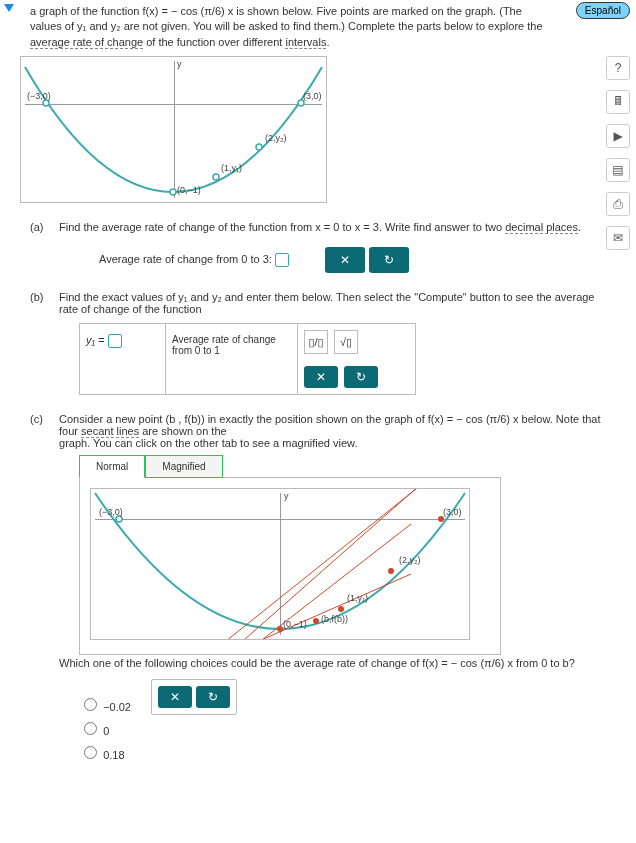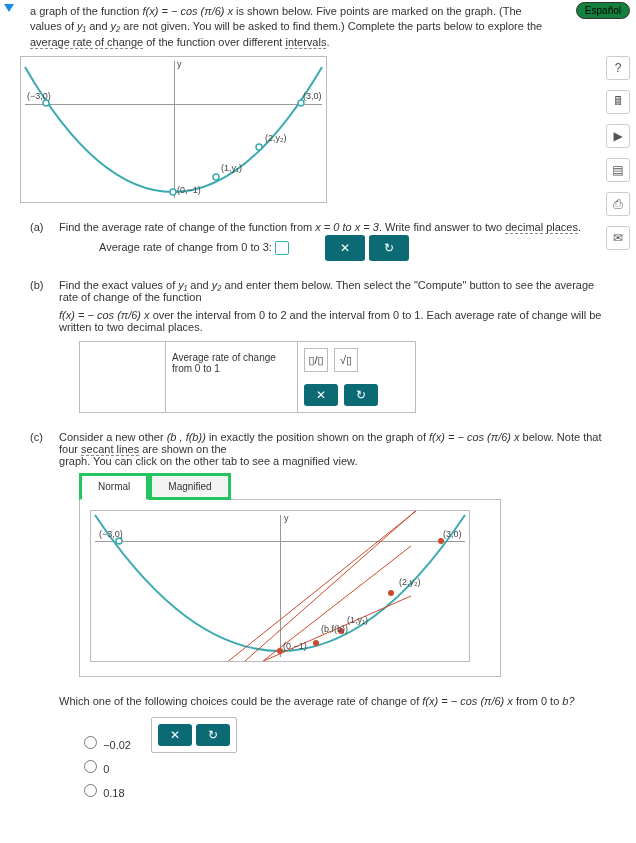--- a/index.html
+++ b/index.html
@@ -1,19 +1,19 @@
 <!DOCTYPE html>
 <html><head>
 <meta charset="utf-8">
 <style>
 body{margin:0;font-family:Arial,sans-serif;font-size:11px;color:#333;background:#fff}
 .page{width:636px;padding:0 20px;box-sizing:border-box;position:relative}
 .chevron{position:absolute;top:4px;left:4px;width:0;height:0;border-left:5px solid transparent;border-right:5px solid transparent;border-top:8px solid #1e88e5}
 .intro{padding-top:4px;padding-left:10px;padding-right:70px;line-height:1.4}
-.esp-btn{position:absolute;top:2px;right:6px;border:1px solid #333;border-radius:10px;padding:2px 8px;font-size:10px;background:#15803d}
+.esp-btn{position:absolute;top:2px;right:6px;border:1px solid #333;border-radius:10px;padding:2px 8px;font-size:10px;background:#7dd3fc}
 .dlink{color:#333;border-bottom:1px dashed #888;text-decoration:none}
 .sidebar{position:absolute;top:56px;right:6px;display:flex;flex-direction:column;gap:10px}
 .sidebar .ic{width:22px;height:22px;border:1px solid #ccc;border-radius:3px;display:flex;align-items:center;justify-content:center;font-size:12px;color:#555;background:#fff}
 .graph-box{border:1px solid #bbb;margin-top:6px;width:305px;height:145px;position:relative;overflow:hidden;background:#fff}
 .graph-box.big{width:400px;height:170px;margin-left:20px}
 .axes-v{position:absolute;top:4px;bottom:4px;width:1px;background:#999}
 .axes-h{position:absolute;left:4px;right:4px;height:1px;background:#999}
 .pt-lbl{position:absolute;font-size:9px;color:#444}
 .section{margin-top:18px;padding-left:10px}
 .section .label{display:inline-block;width:26px;vertical-align:top}
@@ -26,30 +26,30 @@
 .panel{border:1px solid #bbb;display:flex;margin-top:8px}
 .panel .left{width:85px;border-right:1px solid #bbb;display:flex;flex-direction:column}
 .panel .cell{padding:10px 6px;border-bottom:1px solid #bbb;font-style:italic;font-size:11px}
 .panel .cell:last-child{border-bottom:none}
 .panel .mid{flex:1;border-right:1px solid #bbb;display:flex;flex-direction:column}
 .panel .mid .mc{flex:1;padding:10px 6px;border-bottom:1px solid #bbb;font-size:10px}
 .panel .mid .mc:last-child{border-bottom:none}
 .panel .right{width:105px;padding:6px;display:flex;flex-direction:column;gap:6px}
 .tool{border:1px solid #bbb;background:#fff;width:22px;height:22px;display:inline-flex;align-items:center;justify-content:center;font-size:11px}
 .tabs{display:flex;margin-left:20px}
-.tab{padding:5px 16px;border:3px solid #22c55e;font-size:10px;background:#f4f4f4}
+.tab{padding:5px 16px;border:1px solid #22c55e;font-size:10px;background:#f4f4f4}
 .tab.active{background:#fff;border-bottom:1px solid #fff;position:relative;z-index:1}
 .radio-opts{margin-top:10px}
 .radio-opts label{display:block;margin:6px 0}
 .graph-wrap{border:1px solid #bbb;padding:10px 10px 14px 10px;margin-left:20px;margin-top:-1px;width:400px}
 .curve{stroke:#3aaab0;stroke-width:2;fill:none}
 .secant{stroke:#cc4a2e;stroke-width:1}
 .dot{fill:#cc4a2e}
 .anchor-dot{fill:#fff;stroke:#3aaab0;stroke-width:1.5}
-.math{font-style:italic}
+.math{}
 </style>
 </head>
 <body>
 
 <div class="page">
   <div class="chevron"></div>
   <button class="esp-btn">Español</button>
 
   <div class="sidebar">
     <div class="ic">?</div>
@@ -92,47 +92,43 @@
     <span class="pt-lbl" style="top:34px;left:282px">(3,0)</span>
     <span class="pt-lbl" style="top:2px;left:156px">y</span>
   </div>
 
   <div class="section">
     <span class="label">(a)</span>
     <span class="body">
       <span>Find the average rate of change of the function from</span>
       <span class="math">x = 0 to x = 3</span><span>. Write find answer to two</span>
       <a class="dlink">decimal places</a><span>.</span>
-      <div style="margin-top:2px;padding-left:40px">
+      <div style="margin-top:14px;padding-left:40px">
         <span>Average rate of change from 0 to 3:</span>
         <span class="inp"></span>
         <span style="display:inline-block;width:30px"></span>
         <span class="btn-row">
           <button class="btn lg">✕</button>
           <button class="btn lg">↻</button>
         </span>
       </div>
     </span>
   </div>
 
   <div class="section">
     <span class="label">(b)</span>
     <span class="body">
       <span>Find the exact values of</span>
       <span class="math">y₁</span>
       <span>and</span>
       <span class="math">y₂</span>
       <span>and enter them below. Then select the "Compute" button to see the average rate of change of the function</span>
-      <div style="margin-top:6px">
-        <span class="math">f(x) = − cos (π/6) x</span>
-        <span>over the interval from</span> <span>0 to 2</span>
-        <span>and the interval from</span> <span>0 to 1</span><span>. Each average rate of change will be written to two decimal places.</span>
-      </div>
       <div class="panel" style="width:335px;margin-left:20px">
         <div class="left">
+          <div class="cell"><span>y₁ = </span><span class="inp"></span></div>
         </div>
         <div class="mid">
           <div class="mc">Average rate of change from 0 to 1</div>
         </div>
         <div class="right">
           <div style="display:flex;gap:6px">
             <span class="tool">▯/▯</span>
             <span class="tool">√▯</span>
           </div>
           <div style="display:flex;gap:6px;margin-top:6px">
@@ -140,21 +136,21 @@
             <button class="btn">↻</button>
           </div>
         </div>
       </div>
     </span>
   </div>
 
   <div class="section">
     <span class="label">(c)</span>
     <span class="body">
-      <span>Consider a new other</span>
+      <span>Consider a new point</span>
       <span class="math">(b , f(b))</span>
       <span>in exactly the position shown on the graph of</span>
       <span class="math">f(x) = − cos (π/6) x</span>
       <span>below. Note that four</span>
       <a class="dlink">secant lines</a>
       <span>are shown on the</span>
       <div>graph. You can click on the other tab to see a magnified view.</div>
 
       <div class="tabs" style="margin-top:6px">
         <div class="tab active">Normal</div>
@@ -172,29 +168,29 @@
             <line class="secant" x1="150" y1="160" x2="320" y2="85"></line>
             <circle class="dot" cx="189" cy="140" r="3"></circle>
             <circle class="dot" cx="225" cy="132" r="3"></circle>
             <circle class="dot" cx="250" cy="120" r="3"></circle>
             <circle class="dot" cx="300" cy="82" r="3"></circle>
             <circle class="dot" cx="350" cy="30" r="3"></circle>
             <circle class="anchor-dot" cx="28" cy="30" r="3"></circle>
           </svg>
           <span class="pt-lbl" style="top:18px;left:8px">(−3,0)</span>
           <span class="pt-lbl" style="top:130px;left:192px">(0,−1)</span>
-          <span class="pt-lbl" style="top:113px;left:230px">(b,f(b))</span>
+          <span class="pt-lbl" style="top:125px;left:230px">(b,f(b))</span>
           <span class="pt-lbl" style="top:104px;left:256px">(1,y₁)</span>
           <span class="pt-lbl" style="top:66px;left:308px">(2,y₂)</span>
           <span class="pt-lbl" style="top:18px;left:352px">(3,0)</span>
           <span class="pt-lbl" style="top:2px;left:193px">y</span>
         </div>
       </div>
 
-      <div style="margin-top:18px">
+      <div style="margin-top:2px">
         <span>Which one of the following choices could be the average rate of change of</span>
         <span class="math">f(x) = − cos (π/6) x</span>
         <span>from 0 to</span>
         <span class="math">b?</span>
       </div>
 
       <div style="display:flex;align-items:flex-start;gap:20px;margin-top:10px;margin-left:20px">
         <div class="radio-opts">
           <label><input type="radio" name="c" style=""> <span>−0.02</span></label>
           <label><input type="radio" name="c" style=""> <span>0</span></label>

